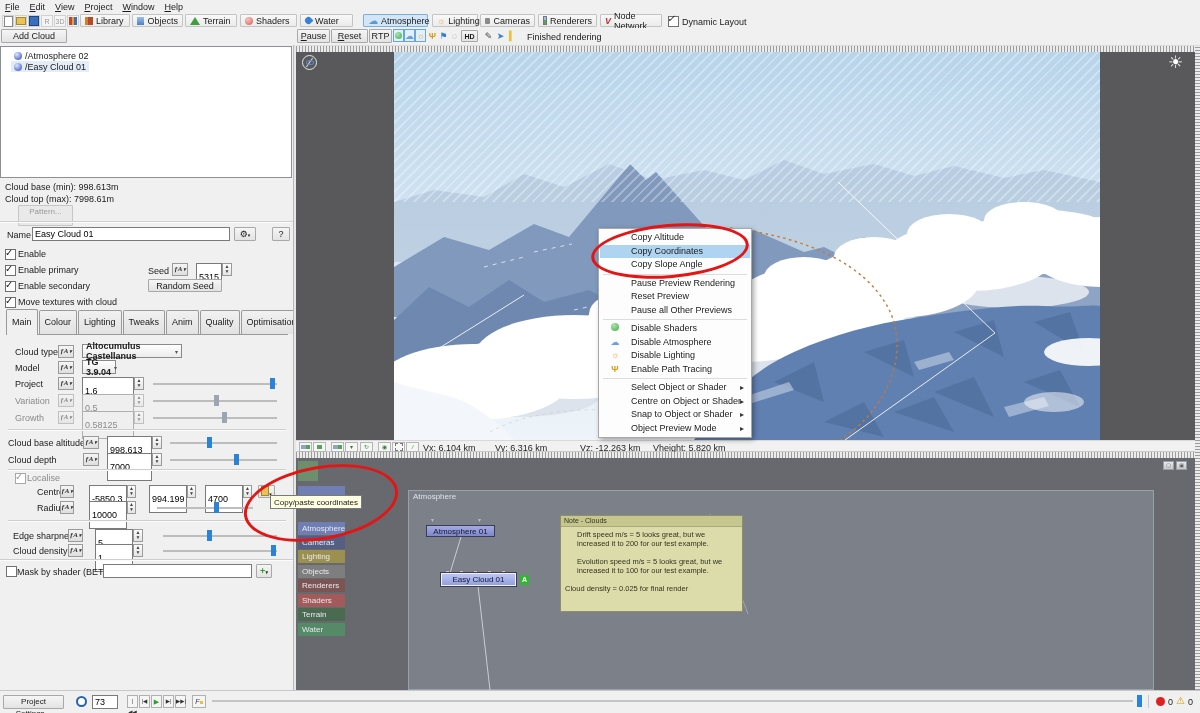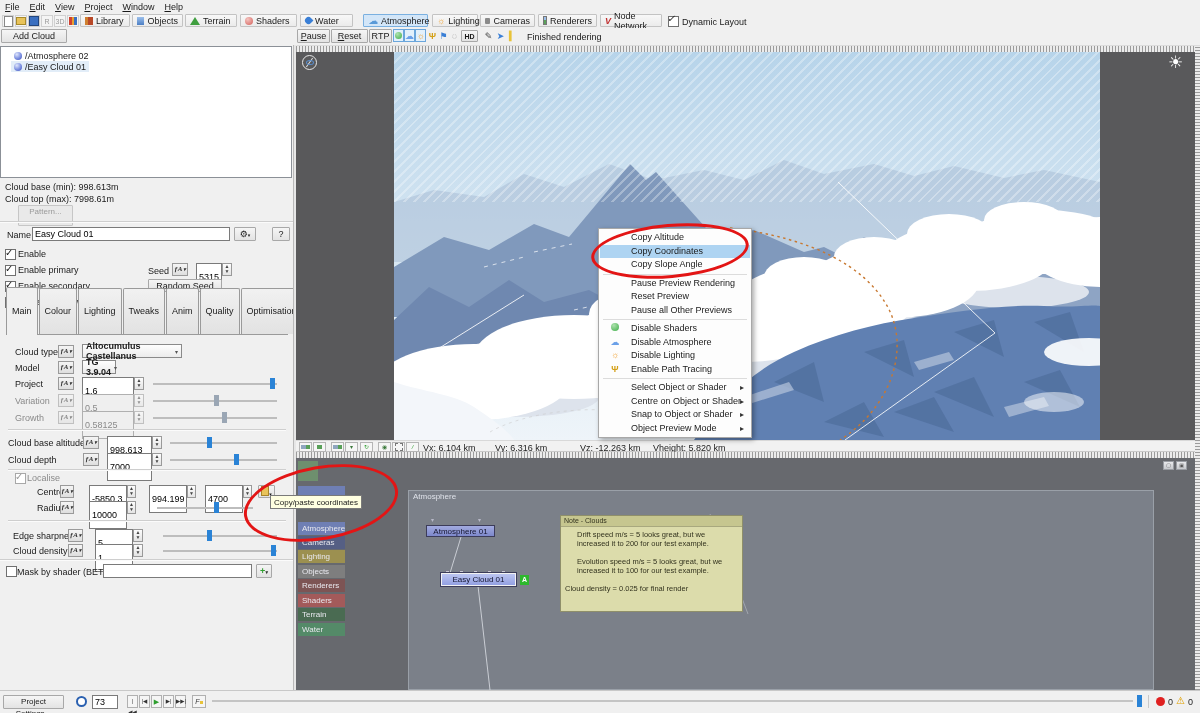--- a/index.html
+++ b/index.html
@@ -55,21 +55,21 @@
   .sl.dis .th{background:#9aa6b4}
   .cb{position:absolute;width:9px;height:9px;border:1px solid #707070;background:#fff;box-sizing:content-box}
   .cb.ck::after{content:"✓";position:absolute;left:-1px;top:-3px;font-size:10px;color:#1c1c1c}
   .cb.dis{border-color:#a8a8a8}
   .cb.dis::after{color:#9a9a9a}
   .dd{position:absolute;border:1px solid #8a8a8a;background:linear-gradient(#fefefe,#ececec);display:flex;
       align-items:center;justify-content:space-between;padding:0 3px;box-sizing:border-box;height:14px}
   .dd b{font-weight:bold}
   .dd::after{content:"▾";font-size:6px;color:#555;margin-left:3px}
   .tabbar{position:absolute;left:6px;width:282px;height:14px;border-bottom:1px solid #9a9a9a;display:flex;align-items:flex-end}
-  .tab{border:1px solid #9a9a9a;border-bottom:0;background:linear-gradient(#f1f1f1,#e2e2e2);padding:17px 5px;
+  .tab{border:1px solid #9a9a9a;border-bottom:0;background:linear-gradient(#f1f1f1,#e2e2e2);padding:6px 5px;
        margin-right:1px;border-radius:2px 2px 0 0;height:11px;line-height:11px}
   .tab.on{background:#f0f0f0;height:13px;line-height:13px;margin-bottom:-1px}
 
   
   .dots{background:repeating-linear-gradient(90deg,#9b9b9b 0 1px,#ececec 1px 3px)}
   .vdots{background:repeating-linear-gradient(0deg,#9b9b9b 0 1px,#ececec 1px 3px)}
   .viewport{left:296px;top:52px;width:904px;height:388px;background:#59595b}
   .vxbar{left:296px;top:440px;width:904px;height:12px;background:#f1f1f1;border-top:1px solid #d8d8d8;border-bottom:1px solid #c9c9c9;box-sizing:border-box}
   .mib{position:absolute;top:1px;width:13px;height:10px;border:1px solid #b5b5b5;background:#f6f6f6;box-sizing:border-box;
        font-size:6px;line-height:8px;text-align:center;color:#3d7a3d}

